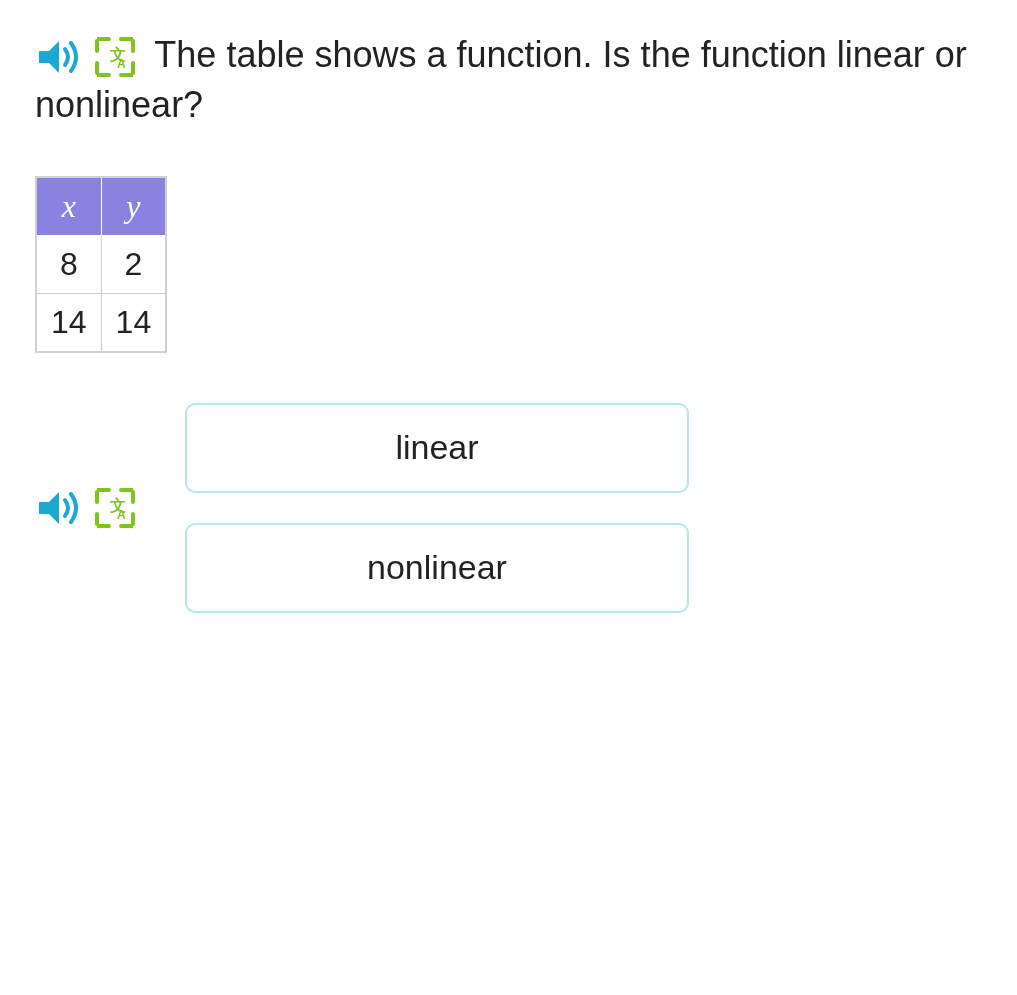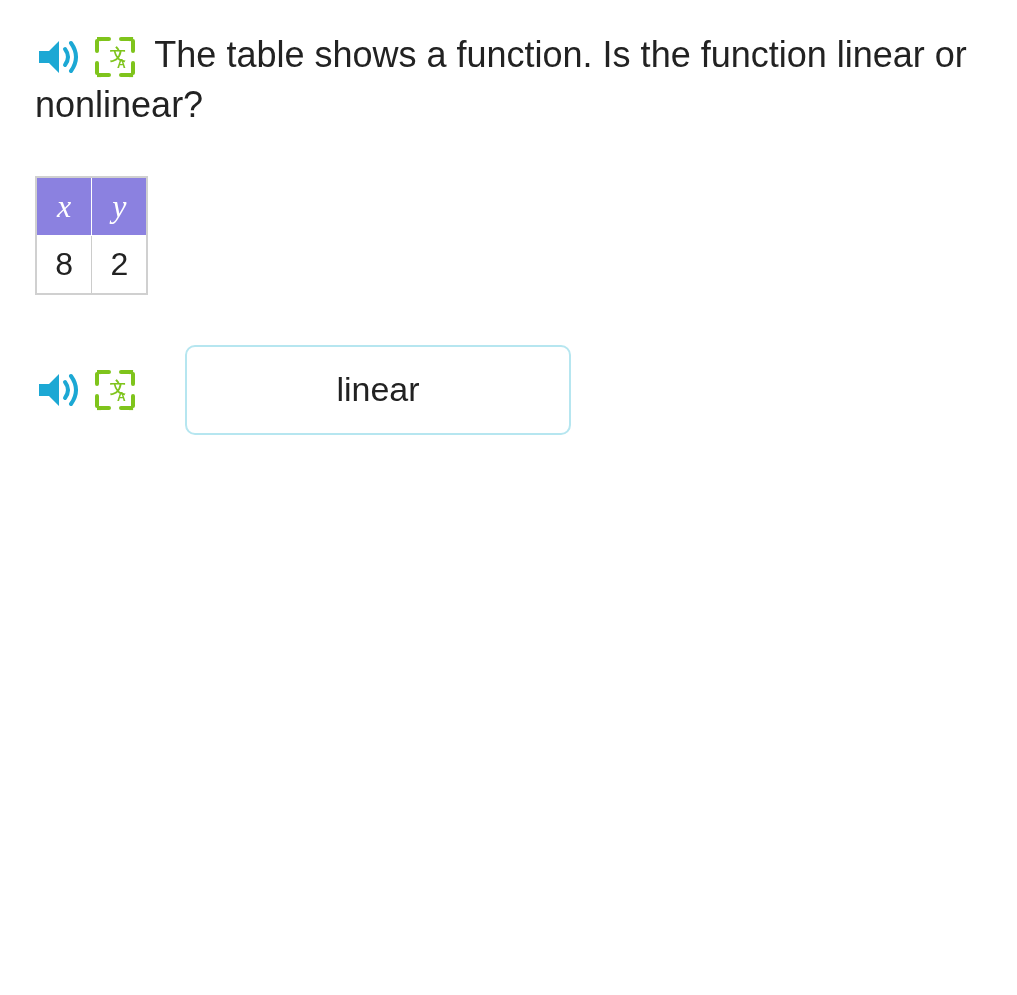--- a/index.html
+++ b/index.html
@@ -72,21 +72,21 @@
       align-items: center;
       gap: 10px;
     }
     .answer-buttons {
       display: flex;
       flex-direction: column;
       gap: 30px;
       margin-left: 32px;
     }
     .answer-button {
-      width: 386px;
+      width: 504px;
       height: 90px;
       background: #ffffff;
       border: 2px solid #b6e6f0;
       border-radius: 10px;
       font-size: 34px;
       color: #222;
       cursor: pointer;
       display: flex;
       align-items: center;
       justify-content: center;
@@ -127,20 +127,24 @@
     <tr>
       <th>x</th>
       <th>y</th>
     </tr>
   </thead>
   <tbody>
     <tr>
       <td>8</td>
       <td>2</td>
     </tr>
+    <tr>
+      <td>14</td>
+      <td>14</td>
+    </tr>
   </tbody>
 </table>
 
 <div class="answer-row">
   <div class="icon-group">
     <span class="speaker-icon">
       <svg viewBox="0 0 48 40" xmlns="http://www.w3.org/2000/svg">
         <path d="M4 14 L14 14 L24 4 L24 36 L14 26 L4 26 Z" fill="#1ca8d4"></path>
         <path d="M30 12 Q36 20 30 28" stroke="#1ca8d4" stroke-width="4" fill="none" stroke-linecap="round"></path>
         <path d="M36 6 Q46 20 36 34" stroke="#1ca8d4" stroke-width="4" fill="none" stroke-linecap="round"></path>
@@ -153,14 +157,15 @@
         <rect x="38" y="4" width="0.1" height="0.1" stroke="#7fc41c" stroke-width="4" stroke-linecap="round"></rect>
         <rect x="6" y="40" width="0.1" height="0.1" stroke="#7fc41c" stroke-width="4" stroke-linecap="round"></rect>
         <rect x="38" y="40" width="0.1" height="0.1" stroke="#7fc41c" stroke-width="4" stroke-linecap="round"></rect>
         <text x="17" y="25" font-size="16" fill="#7fc41c" font-family="Arial" font-weight="bold">文</text>
         <text x="24" y="33" font-size="12" fill="#7fc41c" font-family="Arial" font-weight="bold">A</text>
       </svg>
     </span>
   </div>
   <div class="answer-buttons">
     <button class="answer-button">linear</button>
+    <button class="answer-button">nonlinear</button>
   </div>
 </div>
 
 </body></html>

